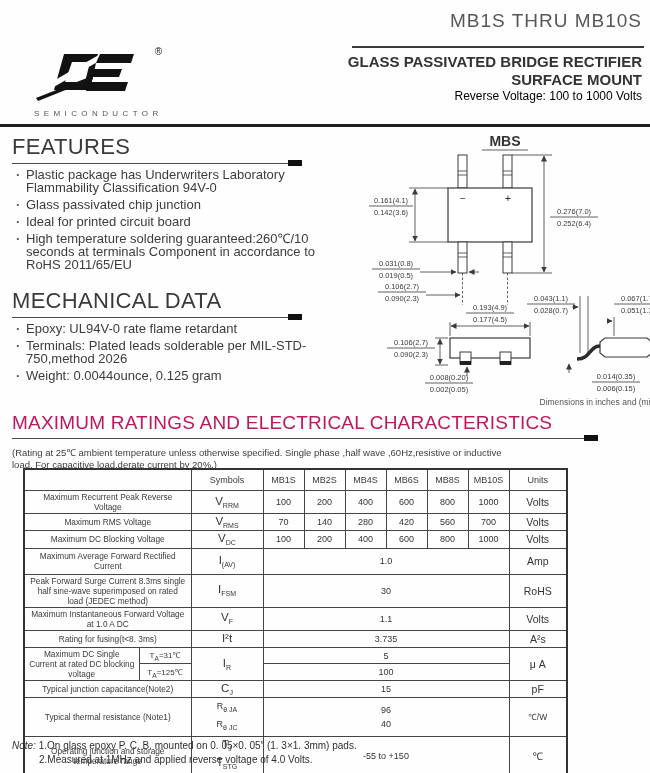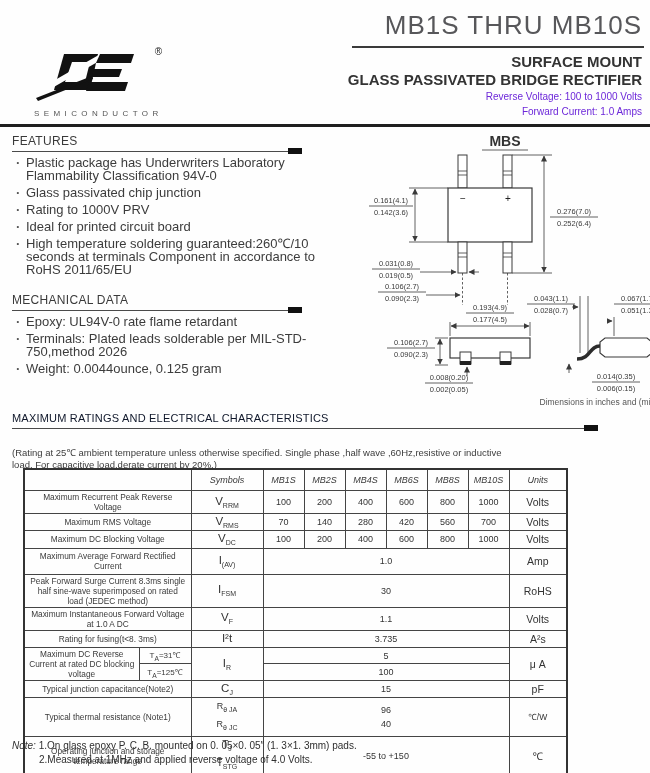--- a/index.html
+++ b/index.html
@@ -1,61 +1,61 @@
 <!DOCTYPE html>
 <html><head>
 <meta charset="utf-8">
 <style>
   html,body{margin:0;padding:0;background:#e8e8e8;}
   .page{position:relative;width:650px;height:773px;background:#fefefe;overflow:hidden;
         font-family:"Liberation Sans", sans-serif;color:#333;}
   
-  .doc-title{position:absolute;top:10px;right:8px;font-size:26px;letter-spacing:1px;color:#57575a;margin-left:36px;}
+  .doc-title{position:absolute;top:10px;right:8px;font-size:19px;letter-spacing:1px;color:#57575a;margin-left:36px;}
   .title-rule{position:absolute;top:46px;left:352px;width:292px;height:2px;background:#3a3a3a;}
   .logo{position:absolute;top:50px;left:34px;width:132px;}
   .logo .reg{position:absolute;top:-4px;right:4px;font-size:10px;color:#222;}
   .wordmark{font-size:8px;letter-spacing:4.4px;color:#555;margin-top:3px;white-space:nowrap;}
   .head-right{position:absolute;top:53px;right:8px;text-align:right;}
   .head-right .sub{font-weight:bold;font-size:15px;line-height:18px;color:#333;}
-  .head-right .spec{font-size:10px;line-height:15px;color:#6d28d9;}
+  .head-right .spec{font-size:12px;line-height:15px;color:#000000;}
   .page-rule{position:absolute;top:124px;left:0;width:650px;height:3px;background:#1e1e1e;}
   
   .left-col{position:absolute;top:134px;left:12px;width:312px;}
-  .sec-head{font-size:12px;letter-spacing:.3px;color:#3a3a3a;margin:0 0 3px 0;}
+  .sec-head{font-size:22px;letter-spacing:.3px;color:#3a3a3a;margin:0 0 3px 0;}
   .sec-rule{position:relative;width:290px;border-top:1.5px solid #4a4a4a;}
   .sq{position:absolute;right:0;top:-4px;width:14px;height:6px;background:#111;}
   ul.bullets{list-style:none;margin:4px 0 0 2px;padding:0;font-size:13px;color:#3c3c3c;}
   ul.bullets li{position:relative;padding-left:12px;margin-bottom:4px;line-height:13px;max-width:295px;}
   ul.bullets li::before{content:"\00B7";position:absolute;left:2px;top:0;font-weight:bold;color:#555;}
   .mech-gap{margin-top:17px;}
   
   .diagram{position:absolute;top:133px;left:330px;width:320px;height:277px;margin-left:37px;}
   .dim{font-size:7.5px;fill:#3a3a3a;}
   .cap{font-size:8.5px;fill:#555;}
   .pkg{fill:#fff;stroke:#3a3a3a;stroke-width:1.2;}
   .ln{stroke:#3a3a3a;stroke-width:.8;fill:none;}
   .lnD{stroke:#3a3a3a;stroke-width:.8;fill:none;stroke-dasharray:2.5,2;}
   .lead{fill:#fff;stroke:#3a3a3a;stroke-width:1;}
   
   .ratings-head{position:absolute;top:412px;left:12px;width:632px;}
-  .ratings-head .t{font-size:11px;letter-spacing:.2px;color:#0f172a;margin:0 0 4px 0;}
+  .ratings-head .t{font-size:19px;letter-spacing:.2px;color:#be185d;margin:0 0 4px 0;}
   .ratings-rule{position:relative;width:572px;border-top:1.5px solid #4a4a4a;}
   .ratings-rule .sq{right:-14px;}
   .cond{position:absolute;top:447px;left:12px;width:500px;font-size:9.5px;line-height:12px;color:#3c3c3c;}
   
   table.ratings{position:absolute;top:468px;left:23px;border-collapse:collapse;border:2px solid #333;}
   table.ratings td,table.ratings th{border:1px solid #444;padding:1px 4px;font-weight:normal;}
   th.hd{font-size:9px;color:#3a3a3a;text-align:center;}
   td.param{font-size:8.3px;line-height:10px;color:#3a3a3a;text-align:center;}
   td.cond-cell{font-size:8px;text-align:center;color:#3a3a3a;}
   td.sym{text-align:center;font-size:11.5px;color:#333;}
   td.sym sub{font-size:7px;}
   td.val{text-align:center;font-size:9px;color:#333;}
   td.unit{text-align:center;font-size:10.5px;color:#333;}
-  tr.h20 td,tr.h20 th{height:18px;font-style:italic;} tr.h16 td{height:14px;} tr.h25 td{height:23px;}
+  tr.h20 td,tr.h20 th{height:18px;} tr.h16 td{height:14px;} tr.h25 td{height:23px;}
   tr.h32 td{height:30px;} tr.h22 td{height:20px;} tr.h14 td{height:12px;}
   tr.h15 td{height:13px;} tr.h33 td{height:31px;} tr.h26 td{height:24px;}
   .two-line div{line-height:14px;}
   
   .notes{position:absolute;top:739px;left:12px;font-size:10px;color:#2f2f2f;line-height:14px;}
   .notes .it{font-style:italic;}
   .notes .l2{padding-left:27px;}
 </style>
 </head>
 <body>
@@ -75,37 +75,35 @@
         <polygon points="60,19 88,19 85,27 58,27"></polygon>
         <polygon points="55,32 94,32 91,41 52,41"></polygon>
         <polygon points="2,48 58,26 59,29 4,51"></polygon>
       </g>
     </svg>
     <span class="reg">®</span>
     <div class="wordmark">SEMICONDUCTOR</div>
   </div>
 
   <div class="head-right">
+    <div class="sub">GLASS PASSIVATED BRIDGE RECTIFIER</div>
     <div class="sub">SURFACE MOUNT</div>
-    <div class="sub">GLASS PASSIVATED BRIDGE RECTIFIER</div>
     <div class="spec">Reverse Voltage: 100 to 1000 Volts</div>
-    <div class="spec">Forward Current: 1.0 Amps</div>
   </div>
 
   <div class="page-rule"></div>
 
   <div class="left-col">
     <div class="sec-head">FEATURES</div>
     <div class="sec-rule">
         <span class="sq"></span>
       </div>
     <ul class="bullets">
       <li><span>Plastic package has Underwriters Laboratory Flammability Classification 94V-0</span></li>
       <li><span>Glass passivated chip junction</span></li>
-      <li><span>Rating to 1000V PRV</span></li>
       <li><span>Ideal for printed circuit board</span></li>
       <li><span>High temperature soldering guaranteed:260℃/10 seconds at terminals Component in accordance to RoHS 2011/65/EU</span></li>
     </ul>
 
     <div class="sec-head mech-gap">MECHANICAL DATA</div>
     <div class="sec-rule">
         <span class="sq"></span>
       </div>
     <ul class="bullets">
       <li><span>Epoxy: UL94V-0 rate flame retardant</span></li>
@@ -312,21 +310,21 @@
       <td class="val" colspan="6">1.1</td>
       <td class="unit">Volts</td>
     </tr>
     <tr class="h14">
       <td class="param" colspan="2">Rating for fusing(t&lt;8. 3ms)</td>
       <td class="sym"><span>I²t</span><sub></sub></td>
       <td class="val" colspan="6">3.735</td>
       <td class="unit">A²s</td>
     </tr>
     <tr class="h15">
-      <td class="param" rowspan="2">Maximum DC Reverse Current at rated DC blocking voltage</td>
+      <td class="param" rowspan="2">Maximum DC Single Current at rated DC blocking voltage</td>
       <td class="cond-cell"><span>T</span><sub>A</sub><span>=31℃</span></td>
       <td class="sym" rowspan="2"><span>I</span><sub>R</sub></td>
       <td class="val" colspan="6">5</td>
       <td class="unit" rowspan="2">μ A</td>
     </tr>
     <tr class="h15">
       <td class="cond-cell"><span>T</span><sub>A</sub><span>=125℃</span></td>
       <td class="val" colspan="6">100</td>
     </tr>
     <tr class="h15">

